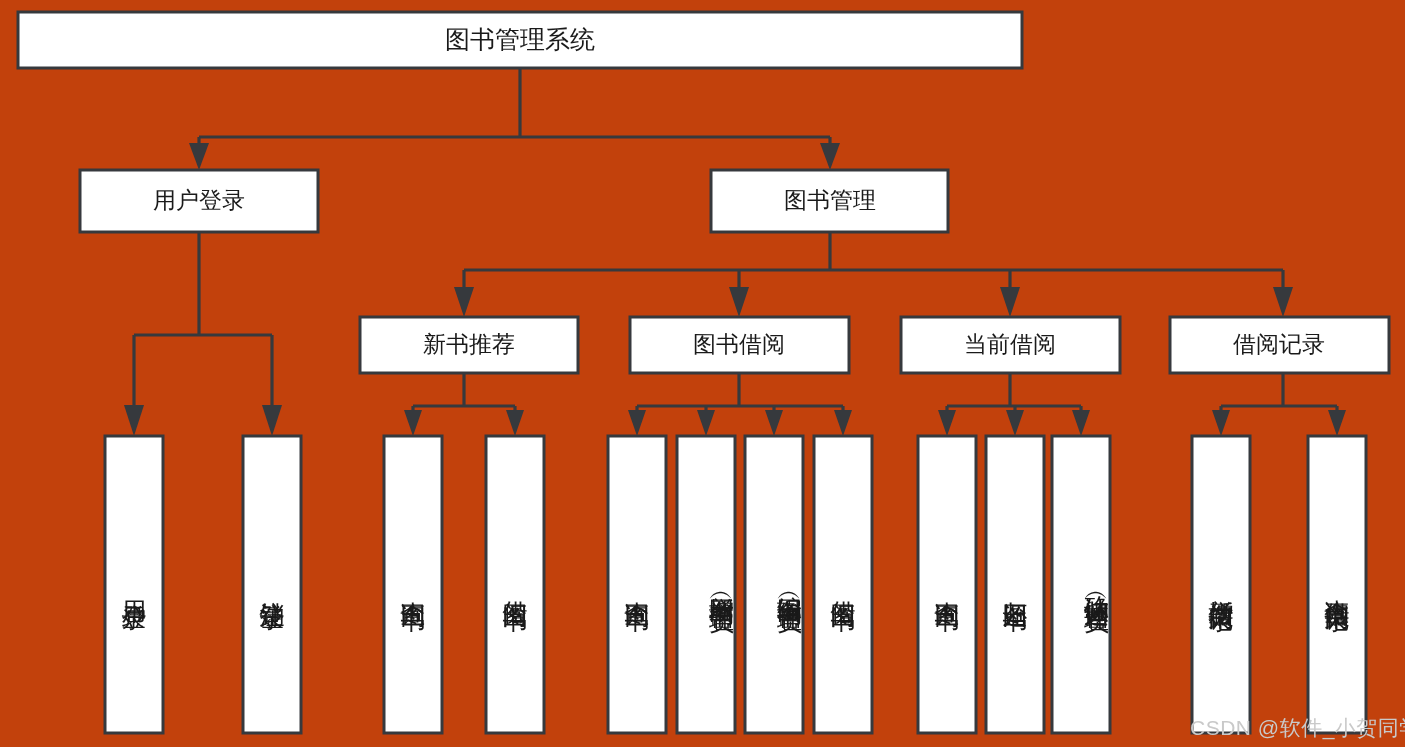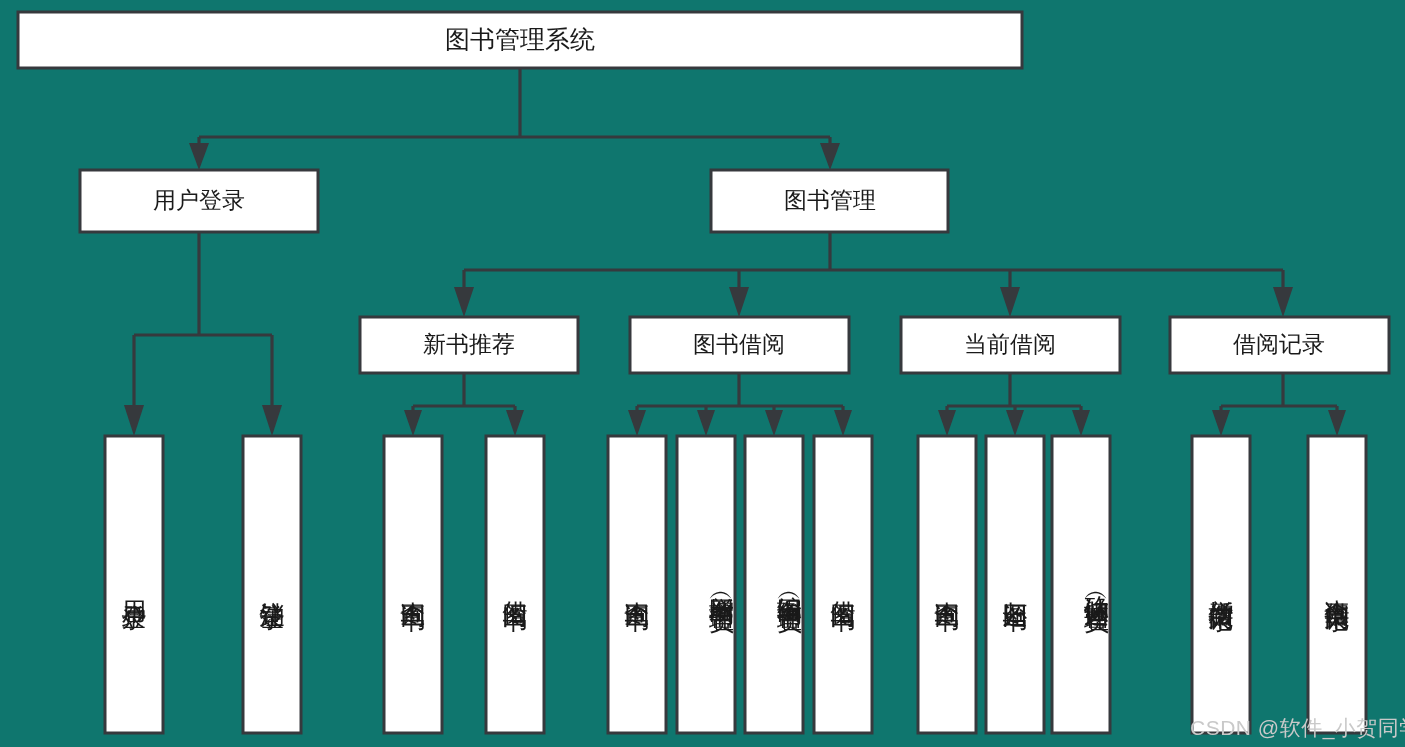--- a/index.html
+++ b/index.html
@@ -7,21 +7,21 @@
     padding: 0;
     background: #ffffff;
   }
   body {
     font-family: "Liberation Sans", "DejaVu Sans", sans-serif;
   }
   #canvas {
     position: relative;
     width: 1405px;
     height: 747px;
-    background: #0f766e;
+    background: #c2410c;
     overflow: hidden;
   }
   svg#diagram {
     position: absolute;
     left: 0;
     top: 0;
     width: 1405px;
     height: 747px;
   }
   .node-rect {

